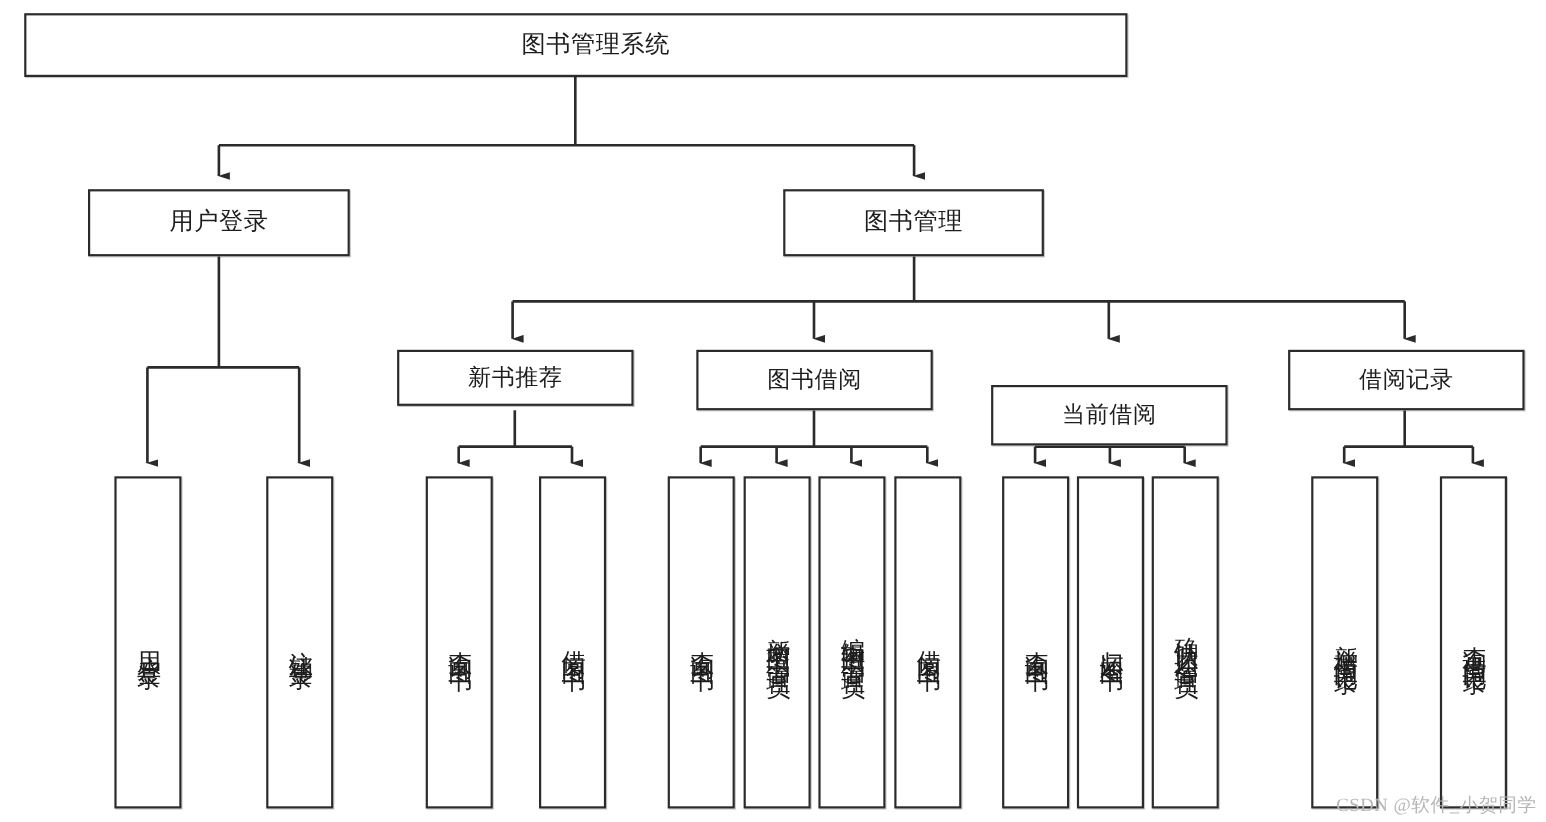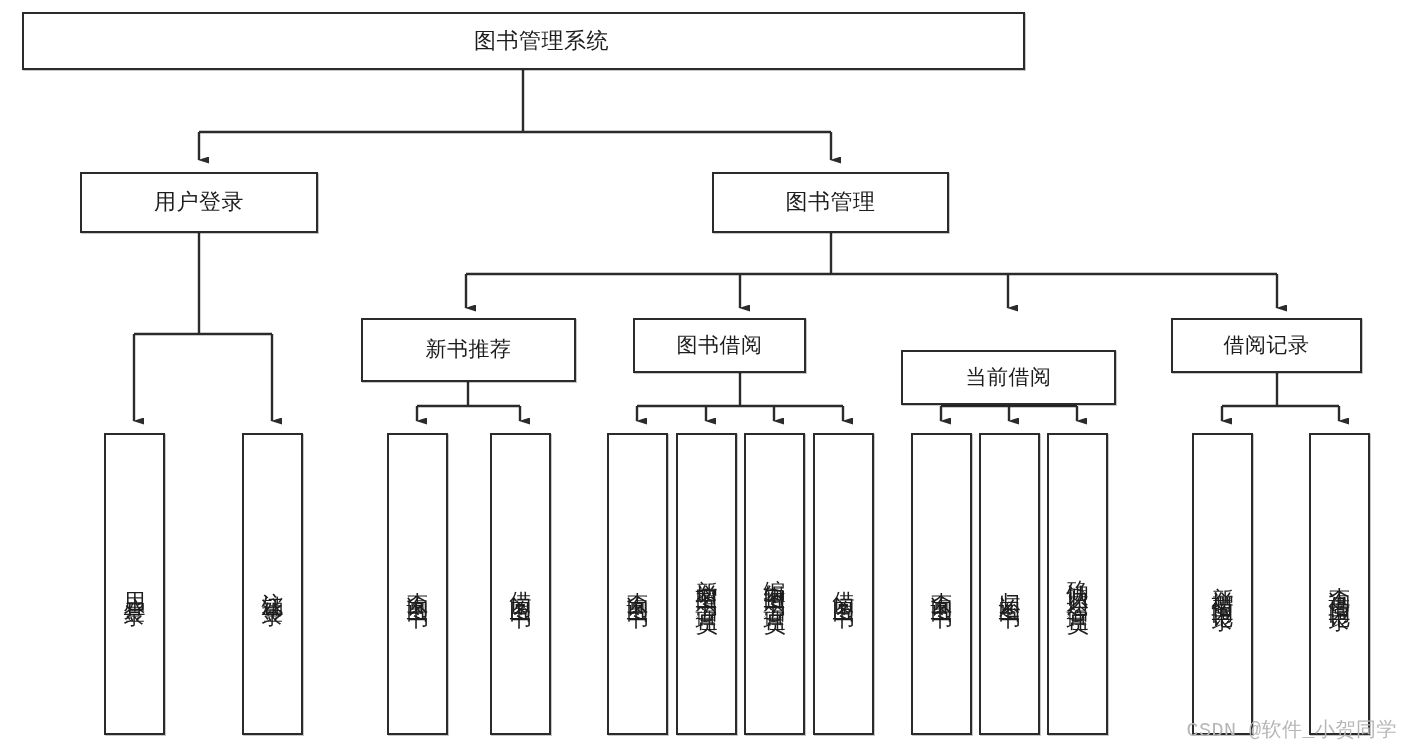--- a/index.html
+++ b/index.html
@@ -57,23 +57,23 @@
     white-space: nowrap;
   }
   .node.root .node-label { font-size: 22px; margin-left: 36px; }
   .node.level1 .node-label { font-size: 22px; }
   .node.level2 .node-label { font-size: 21px; }
 
   #watermark {
     position: absolute;
     right: 8px;
     bottom: 4px;
-    font-size: 20px;
+    font-size: 17px;
     color: #b6b6b6;
-    font-family: Liberation Mono, monospace;
+    font-family: Liberation Serif, serif;
     letter-spacing: 0.5px;
     white-space: nowrap;
     margin-top: 47px;
   }
 </style>
 </head>
 <body>
 
 <div id="diagram-root">
 
@@ -134,30 +134,30 @@
     <span class="node-label">图书管理系统</span>
   </div>
 
   <div class="node level1" style="left:80px; top:172px; width:238px; height:61px;">
     <span class="node-label">用户登录</span>
   </div>
   <div class="node level1" style="left:712px; top:172px; width:237px; height:61px;">
     <span class="node-label">图书管理</span>
   </div>
 
-  <div class="node level2" style="left:361px; top:318px; width:215px; height:64px;">
+  <div class="node level2" style="left:361px; top:318px; width:215px; height:51px;">
     <span class="node-label">新书推荐</span>
   </div>
-  <div class="node level2" style="left:633px; top:318px; width:173px; height:55px;">
+  <div class="node level2" style="left:633px; top:318px; width:215px; height:55px;">
     <span class="node-label">图书借阅</span>
   </div>
   <div class="node level2" style="left:901px; top:318px; width:215px; height:55px;margin-top:32px;">
     <span class="node-label">当前借阅</span>
   </div>
-  <div class="node level2" style="left:1171px; top:318px; width:191px; height:55px;">
+  <div class="node level2" style="left:1171px; top:318px; width:215px; height:55px;">
     <span class="node-label">借阅记录</span>
   </div>
 
   <div class="node vertical" style="left:104px; top:433px; width:61px; height:302px;">
     <span class="node-label">用户登录</span>
   </div>
   <div class="node vertical" style="left:242px; top:433px; width:61px; height:302px;">
     <span class="node-label">注销登录</span>
   </div>
 

